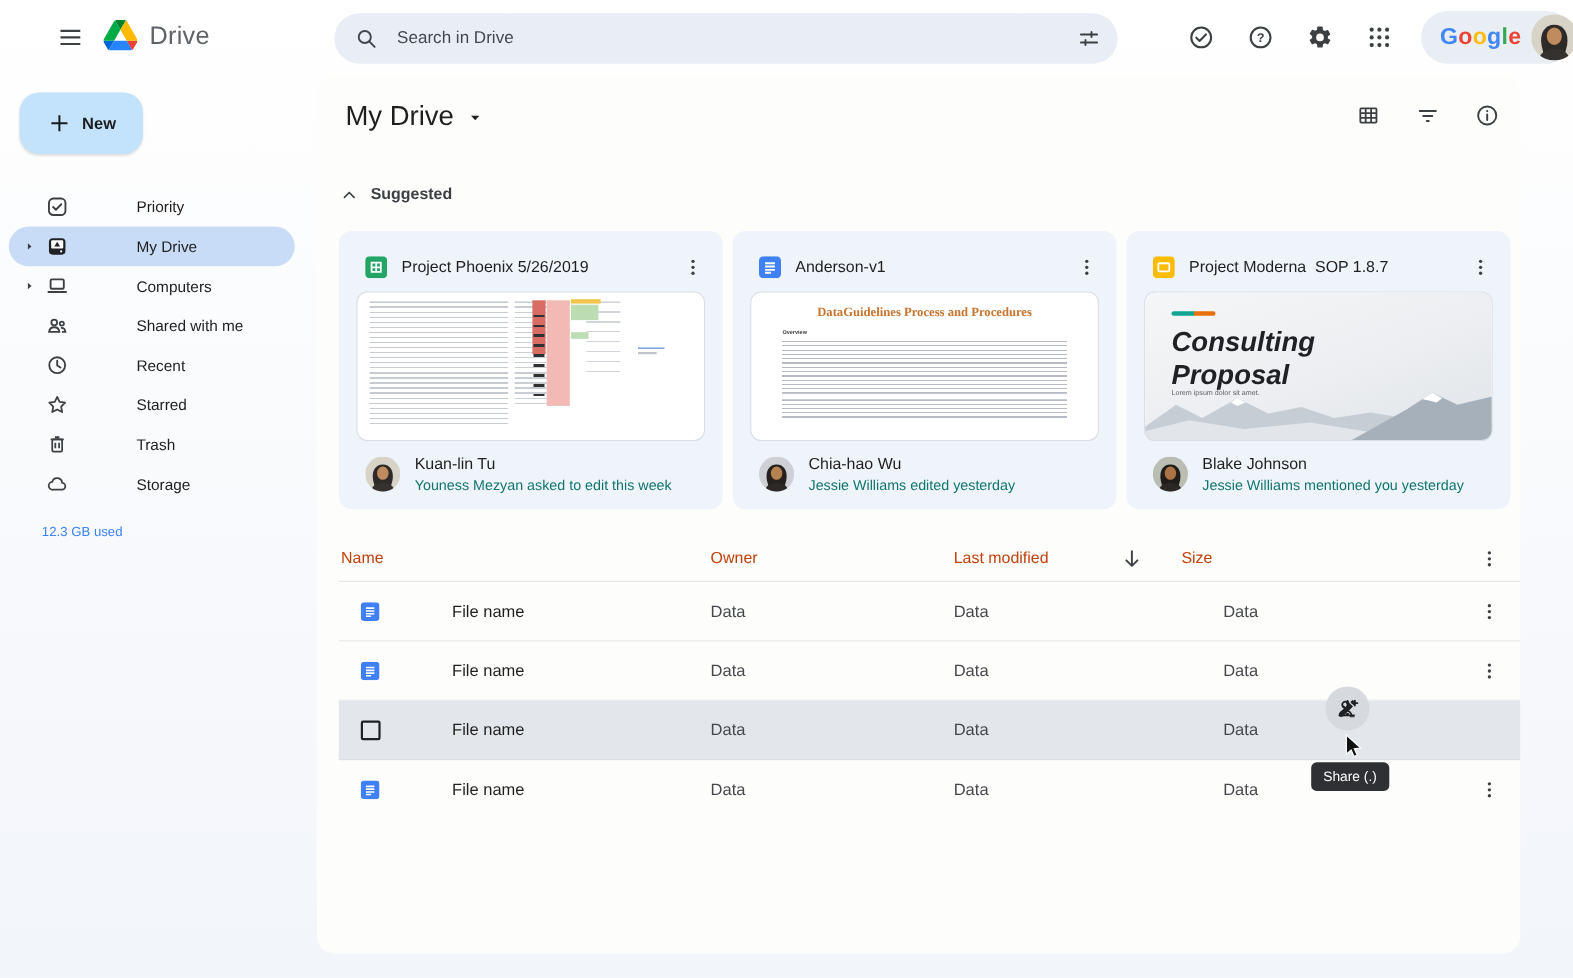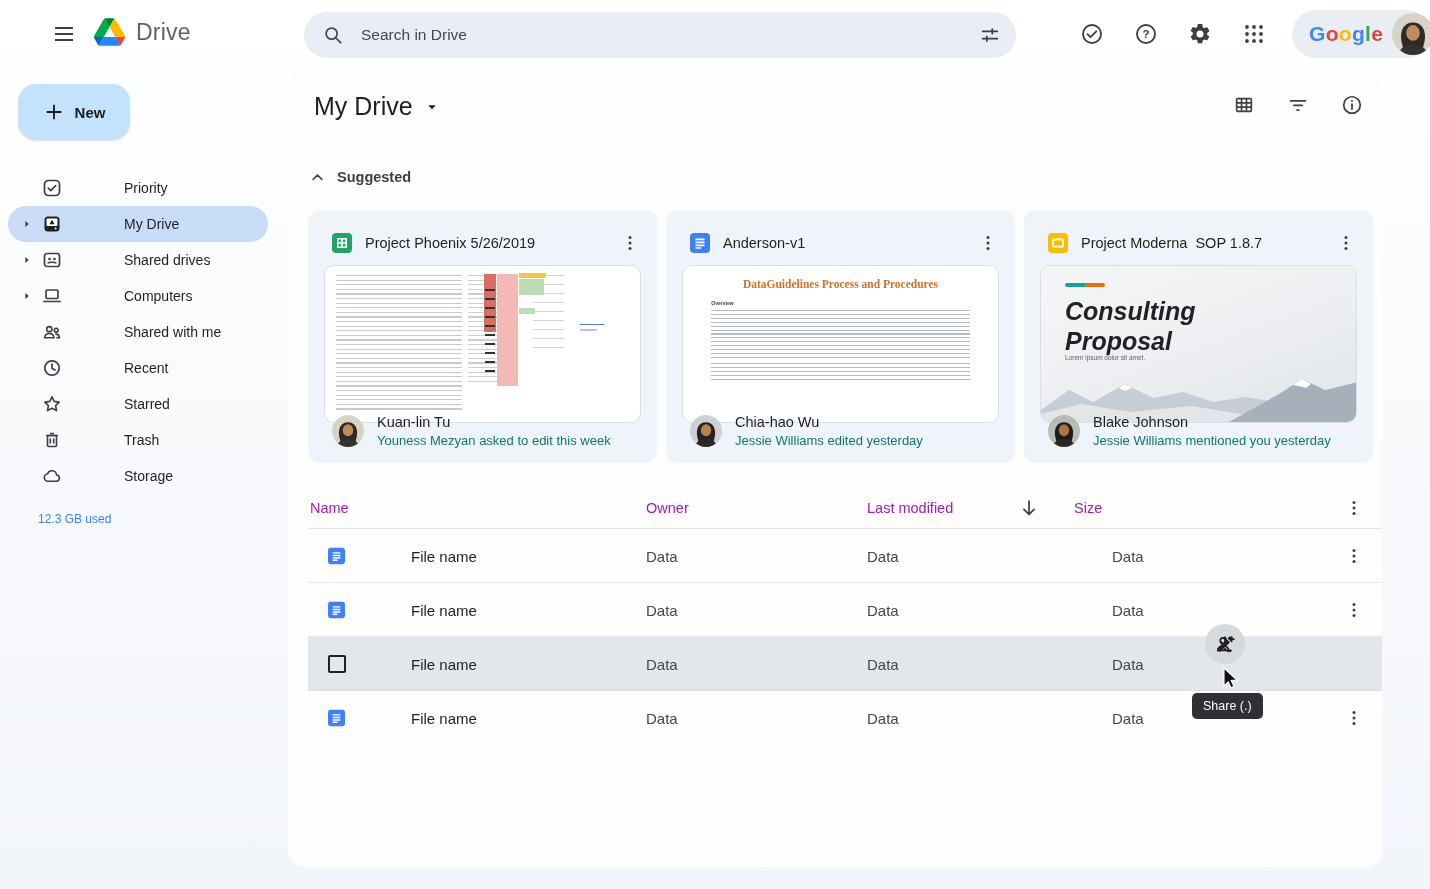--- a/index.html
+++ b/index.html
@@ -44,21 +44,21 @@
   .main-title { font-size:25px; color:#1F1F1F; }
   .view-controls { position:absolute; left:936px; top:17px; display:flex; gap:14px; }
 
   .suggested-header { position:absolute; left:22px; top:98px; height:22px; display:flex; align-items:center; gap:12px; cursor:pointer; }
   .suggested-label { font-size:14.5px; font-weight:bold; color:#3C3F43; }
 
   .cards { position:absolute; left:20px; top:142px; display:flex; gap:9px; }
   .card { position:relative; width:349px; height:253px; border-radius:12px; background:#EFF3FA; cursor:pointer; }
   .card-header { display:flex; align-items:center; gap:13px; padding:16px 10px 0 24px; }
   .card-title { flex:1; font-size:14.5px; color:#1F1F1F; white-space:pre; overflow:hidden; }
-  .card-thumb { position:absolute; left:16px; right:16px; top:55px; height:158px; background:#fff; border:1px solid #DADEE5; border-radius:10px; overflow:hidden; }
+  .card-thumb { position:absolute; left:16px; right:16px; top:55px; height:136px; background:#fff; border:1px solid #DADEE5; border-radius:10px; overflow:hidden; }
   .card-footer { position:absolute; left:24px; bottom:15px; display:flex; align-items:center; gap:13px; }
   .card-footer .avatar { width:32px; height:32px; }
   .card-owner { font-size:14.5px; color:#1F1F1F; }
   .card-activity { font-size:13px; color:#0f766e; margin-top:3px; }
 
   
   .sheet-art { position:absolute; inset:0; }
   .sheet-art .lines-l { position:absolute; left:3.5%; top:6%; width:40%; bottom:8%; background:repeating-linear-gradient(#C6CAD1 0 1.2px, transparent 1.2px 4.6px); }
   .sheet-art .lines-m { position:absolute; left:45.5%; top:6%; width:9%; height:70%; background:repeating-linear-gradient(#C9CDD4 0 1.2px, transparent 1.2px 4.6px); }
   .sheet-art .lines-r { position:absolute; left:66%; top:6%; width:10%; height:50%; background:repeating-linear-gradient(#D2D5DB 0 1.2px, transparent 1.2px 9px); }
@@ -80,21 +80,21 @@
 
   
   .slide-art { position:absolute; inset:0; background:linear-gradient(160deg,#F5F6F7 0%,#ECEEF1 55%,#E0E4E8 100%); }
   .slide-dash { position:absolute; left:24px; top:17px; width:40px; height:4px; border-radius:2px; background:linear-gradient(90deg,#12A594 0 50%,#E8710A 50% 100%); }
   .slide-title { position:absolute; left:24px; top:30px; width:58%; font-size:25px; line-height:1.2; font-weight:bold; color:#1F2124; text-align:left;font-style:italic; }
   .slide-sub { position:absolute; left:24px; top:88px; font-size:6.5px; color:#5F6368; }
   .slide-mountains { position:absolute; left:0; right:0; bottom:0; height:52px; }
 
   
   .table { position:absolute; left:20px; top:419px; width:1074px; }
-  .thead { position:relative; height:42px; border-bottom:1px solid #E3E5E8; font-size:14.5px; color:#a21caf;text-decoration:underline; }
+  .thead { position:relative; height:42px; border-bottom:1px solid #E3E5E8; font-size:14.5px; color:#c2410c;text-decoration:underline; }
   .thead span, .trow .cell { position:absolute; top:50%; transform:translateY(-50%); }
   .h-name { left:2px; }  .h-owner { left:338px; } .h-mod { left:559px; } .h-size { left:766px;text-align:center; }
   .h-sort { position:absolute; left:710px; top:10px; }
   .thead .icon-btn, .trow .icon-btn { position:absolute; top:50%; transform:translateY(-50%); }
   .menu-pos { left:1026px; }
   .trow { position:relative; height:54px; border-bottom:1px solid #E7E9EB; font-size:15px; }
   .trow:last-child { border-bottom:none; }
   .trow.hovered { background:#E3E6EA; border-bottom-color:#DADDE1; }
   .ficon { position:absolute; left:20px; top:50%; transform:translateY(-50%); }
   .c-name { left:55px; color:#1F1F1F;margin-left:48px; }
@@ -213,32 +213,20 @@
           <path d="M10 5.8l2.6 4.4H7.4z" fill="#202124"></path>
           <circle cx="13.6" cy="14.6" r="1" fill="#fff"></circle>
         </svg>
       <span class="nav-label">My Drive</span>
     </div>
     <div class="nav-item">
       <svg class="nav-caret" width="10" height="10" viewBox="0 0 24 24" fill="#3C4043">
           <path d="M8 5l8 7-8 7z"></path>
         </svg>
       <svg class="nav-icon" viewBox="0 0 20 20" fill="none" stroke="#3C4043" stroke-width="1.7">
-          <rect x="2.5" y="3.5" width="15" height="13" rx="2.5"></rect>
-          <circle cx="7.5" cy="9" r="1.3" fill="#3C4043" stroke="none"></circle>
-          <circle cx="12.5" cy="9" r="1.3" fill="#3C4043" stroke="none"></circle>
-          <path d="M5.5 13.4c1.3-1.6 7.7-1.6 9 0" stroke-width="1.5"></path>
-        </svg>
-      <span class="nav-label">Shared drives</span>
-    </div>
-    <div class="nav-item">
-      <svg class="nav-caret" width="10" height="10" viewBox="0 0 24 24" fill="#3C4043">
-          <path d="M8 5l8 7-8 7z"></path>
-        </svg>
-      <svg class="nav-icon" viewBox="0 0 20 20" fill="none" stroke="#3C4043" stroke-width="1.7">
           <rect x="4" y="4" width="12" height="8.5" rx="1.2"></rect>
           <path d="M2 15.5h16" stroke-linecap="round"></path>
         </svg>
       <span class="nav-label">Computers</span>
     </div>
     <div class="nav-item">
       <svg class="nav-icon" viewBox="0 0 20 20" fill="none" stroke="#3C4043" stroke-width="1.6">
           <circle cx="7.3" cy="7.2" r="2.6"></circle>
           <path d="M2.6 15.8c.4-2.9 2.4-4.3 4.7-4.3s4.3 1.4 4.7 4.3z"></path>
           <circle cx="14.2" cy="8.2" r="1.9"></circle>

